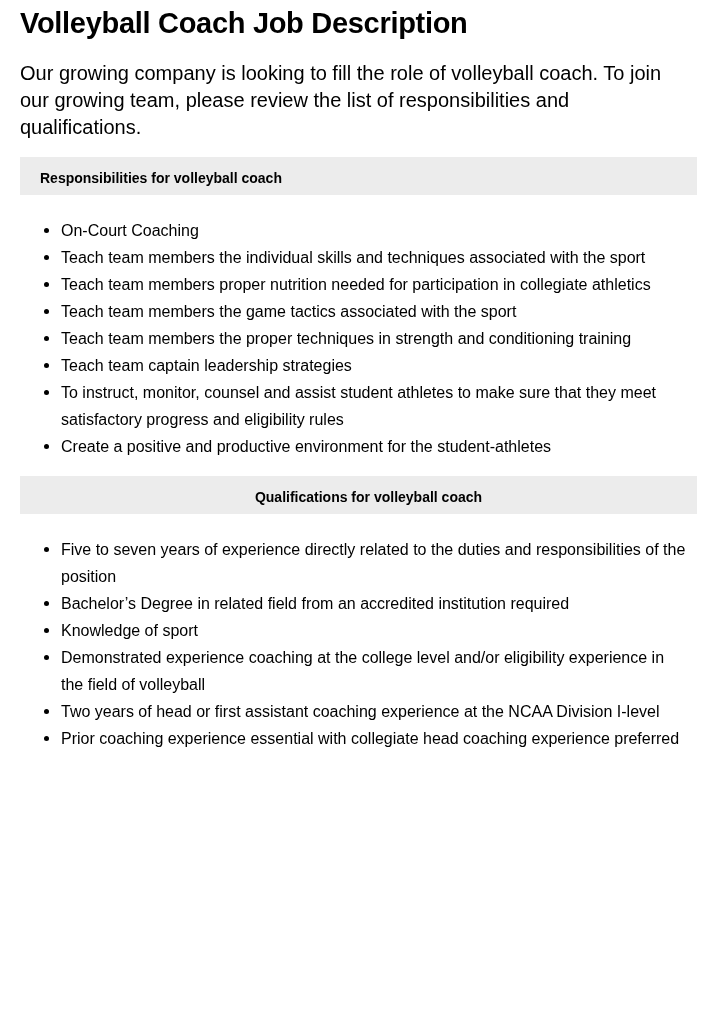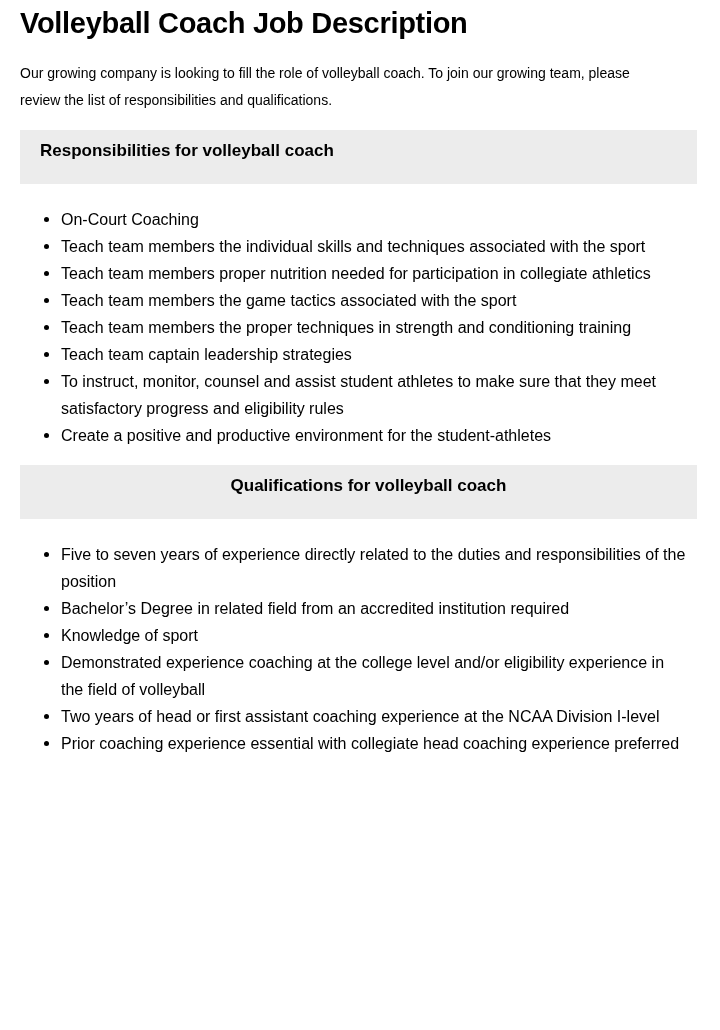--- a/index.html
+++ b/index.html
@@ -23,29 +23,29 @@
   h1.doc-title {
     margin: 6px 20px 0 20px;
     font-size: 29px;
     line-height: 34px;
     font-weight: 700;
     letter-spacing: -0.3px;
   }
   p.intro {
     margin: 20px 20px 0 20px;
     width: 652px;
-    font-size: 14px;
+    font-size: 20px;
     line-height: 27px;
   }
   .section-heading {
     margin: 16px 23px 0 20px;
-    height: 54px;
+    height: 38px;
     line-height: 42px;
     padding-left: 20px;
-    font-size: 17px;
+    font-size: 14px;
     font-weight: 700;
     background: #ececec;
   }
   ul.bullet-list {
     margin: 22px 20px 0 20px;
     padding: 0;
     list-style: none;
     width: 666px;
     font-size: 16px;
     line-height: 27px;

